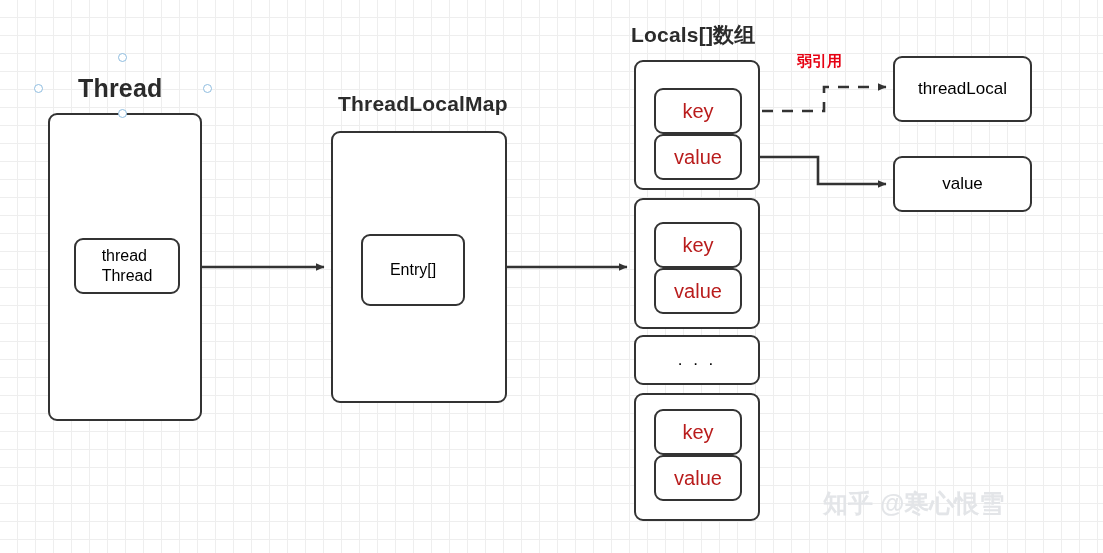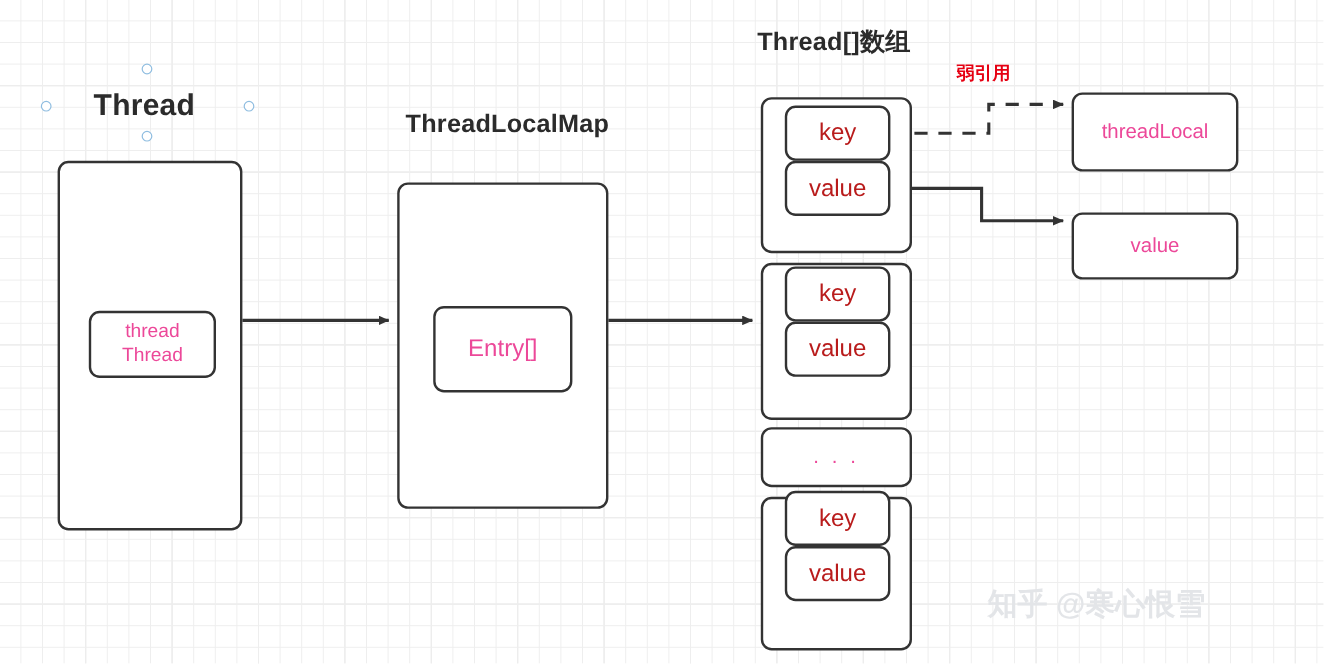--- a/index.html
+++ b/index.html
@@ -31,24 +31,23 @@
     pointer-events: none;
   }
   .node {
     position: absolute;
     box-sizing: border-box;
     background: #ffffff;
     border: 2.4px solid #333333;
     display: flex;
     align-items: center;
     justify-content: center;
-    text-align: center;
-    color: #ec4899;
+    text-align: left;
+    color: #000000;
     line-height: 1.22;
-    margin-top: 21px;
   }
   .title {
     position: absolute;
     font-weight: bold;
     color: #2b2b2b;
     white-space: nowrap;
     letter-spacing: 0.2px;
   }
   .handle {
     position: absolute;
@@ -70,21 +69,21 @@
     color: #e60012;
     font-weight: bold;
     white-space: nowrap;
     font-family: Liberation Serif, serif;
   }
 
   
   #thread-box      { left: 48px;  top: 113px; width: 154px; height: 308px; border-radius: 9px; }
   #threadlocals-box{ left: 74px;  top: 238px; width: 106px; height: 56px;  border-radius: 9px; font-size: 16px; }
   #tlm-box         { left: 331px; top: 131px; width: 176px; height: 272px; border-radius: 9px; }
-  #entryarr-box    { left: 361px; top: 234px; width: 116px; height: 72px;  border-radius: 9px; font-size: 20px; }
+  #entryarr-box    { left: 361px; top: 234px; width: 104px; height: 72px;  border-radius: 9px; font-size: 16px; }
 
   #cell-1 { left: 634px; top: 60px;  width: 126px; height: 130px; border-radius: 9px; }
   #cell-2 { left: 634px; top: 198px; width: 126px; height: 131px; border-radius: 9px; }
   #cell-3 { left: 634px; top: 335px; width: 126px; height: 50px;  border-radius: 9px; font-size: 17px; letter-spacing: 3px; }
   #cell-4 { left: 634px; top: 393px; width: 126px; height: 128px; border-radius: 9px; }
 
   .kv { position: absolute; box-sizing: border-box; background:#ffffff;
         border: 2.4px solid #333333; border-radius: 9px;
         display:flex; align-items:center; justify-content:center;
         font-size: 20px; color:#b91c1c; }
@@ -131,21 +130,21 @@
 
     <path d="M507,267 L627,267" fill="none" stroke="#333333" stroke-width="2.6" marker-end="url(#arrowhead)"></path>
 
     <path d="M742,111 L824,111 L824,87 L886,87" fill="none" stroke="#333333" stroke-width="2.6" stroke-dasharray="11 9" stroke-linejoin="miter" marker-end="url(#arrowhead-d)"></path>
 
     <path d="M742,157 L818,157 L818,184 L886,184" fill="none" stroke="#333333" stroke-width="2.6" stroke-linejoin="miter" marker-end="url(#arrowhead)"></path>
   </svg>
 
   <div class="title" id="title-thread">Thread</div>
   <div class="title" id="title-tlm">ThreadLocalMap</div>
-  <div class="title" id="title-entry">Thread[]数组</div>
+  <div class="title" id="title-entry">Locals[]数组</div>
 
   <div class="node" id="thread-box"></div>
   <div class="node" id="threadlocals-box">
     <span>
       <span>thread</span><br>
       <span>Thread</span>
     </span>
   </div>
 
   <div class="handle" id="h-top"></div>

